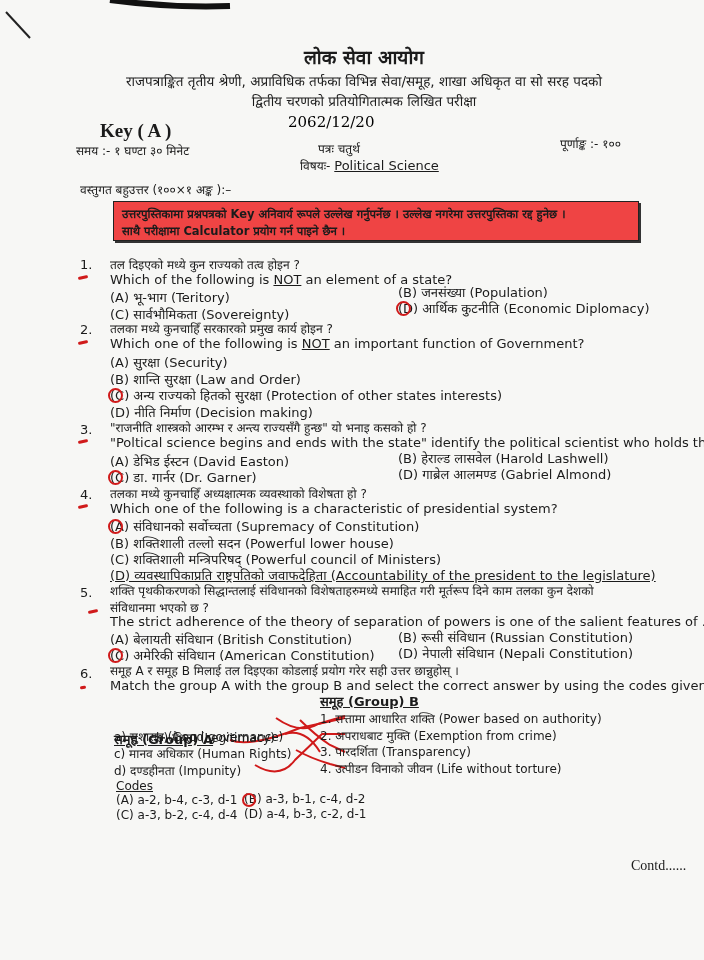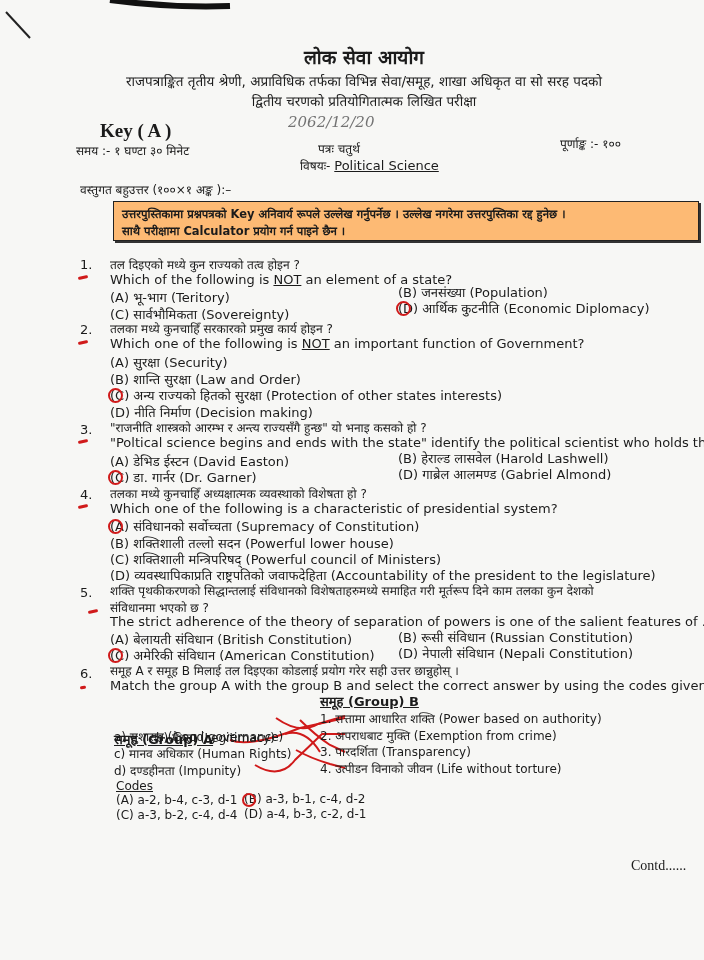--- a/index.html
+++ b/index.html
@@ -6,24 +6,24 @@
   body{width:704px;height:960px;background:#f7f7f5;position:relative;overflow:hidden;
        font-family:"DejaVu Sans","Liberation Sans",sans-serif;color:#1b1b1b;}
   .abs{position:absolute;white-space:nowrap;}
   .serif{font-family:"Liberation Serif","DejaVu Serif",serif;margin-left:24px;}
   .c{text-align:center;padding-left:12px;}
   .t13{font-size:13px;}
   .t12{font-size:12px;}
   .title{font-size:19px;font-weight:bold;left:0;width:704px;top:44px;}
   .sub{font-size:13.5px;left:0;width:704px;}
   .key{font-size:19px;font-weight:bold;left:76px;top:120px;}
-  .hand{font-family:"DejaVu Serif",serif;font-style:italic;font-size:15px;color:#737373;}
+  .hand{font-family:"DejaVu Serif",serif;font-size:15px;color:#000000;}
   .u{text-decoration:underline;}
-  .notice{position:absolute;left:113px;top:201px;width:586px;height:40px;border:1.5px solid #222;
-          box-shadow:2px 2px 0 #333;font-size:11.5px;font-weight:bold;padding:4px 8px;box-sizing:border-box;line-height:17px;background:#fdba74;}
+  .notice{position:absolute;left:113px;top:201px;width:526px;height:40px;border:1.5px solid #222;
+          box-shadow:2px 2px 0 #333;font-size:11.5px;font-weight:bold;padding:4px 8px;box-sizing:border-box;line-height:17px;background:#ef4444;}
   .num{font-size:13px;left:80px;}
   .dash{position:absolute;width:10px;height:3px;background:#d01a1a;border-radius:2px;transform:rotate(-12deg);}
   .circle{position:absolute;width:15px;height:15px;border:2.5px solid #d01a1a;border-radius:50%;box-sizing:border-box;}
   svg.lines{position:absolute;left:0;top:0;}
 </style>
 </head>
 <body>
 
 <svg class="lines" width="704" height="960">
   <path d="M6 12 L30 38" stroke="#222" stroke-width="2" fill="none"></path>
@@ -87,21 +87,21 @@
 <div class="abs t13" style="left:398px;top:465px;">(D) गाब्रेल आलमण्ड  (Gabriel Almond)</div>
 
 <div class="abs num" style="top:487px;">4.</div>
 <div class="dash" style="left:78px;top:505px;"></div>
 <div class="abs t12" style="left:110px;top:485px;">तलका मध्ये कुनचाहिँ अध्यक्षात्मक व्यवस्थाको विशेषता हो ?</div>
 <div class="abs t13" style="left:110px;top:501px;">Which one of the following is a characteristic of presidential system?</div>
 <div class="abs t13" style="left:110px;top:517px;">(A) संविधानको सर्वोच्चता  (Supremacy of Constitution)</div>
 <div class="circle" style="left:108px;top:519px;"></div>
 <div class="abs t13" style="left:110px;top:534px;">(B) शक्तिशाली तल्लो सदन  (Powerful lower house)</div>
 <div class="abs t13" style="left:110px;top:550px;">(C) शक्तिशाली मन्त्रिपरिषद्  (Powerful council of Ministers)</div>
-<div class="abs t13" style="left:110px;top:566px;">(D) व्यवस्थापिकाप्रति राष्ट्रपतिको जवाफदेहिता  (Accountability of the president to the legislature)</div>
+<div class="abs t13" style="left:110px;top:566px;text-decoration:underline;">(D) व्यवस्थापिकाप्रति राष्ट्रपतिको जवाफदेहिता  (Accountability of the president to the legislature)</div>
 
 <div class="abs num" style="top:585px;">5.</div>
 <div class="dash" style="left:88px;top:610px;"></div>
 <div class="abs t12" style="left:110px;top:582px;">शक्ति पृथकीकरणको सिद्धान्तलाई संविधानको विशेषताहरुमध्ये समाहित गरी मूर्तरूप दिने काम तलका कुन देशको</div>
 <div class="abs t12" style="left:110px;top:599px;">संविधानमा भएको छ ?</div>
 <div class="abs t13" style="left:110px;top:614px;">The strict adherence of the theory of separation of powers is one of the salient features of ..</div>
 <div class="abs t13" style="left:110px;top:630px;">(A) बेलायती संविधान  (British Constitution)</div>
 <div class="abs t13" style="left:398px;top:628px;">(B) रूसी संविधान  (Russian Constitution)</div>
 <div class="abs t13" style="left:110px;top:646px;">(C) अमेरिकी संविधान  (American Constitution)</div>
 <div class="circle" style="left:108px;top:648px;"></div>

